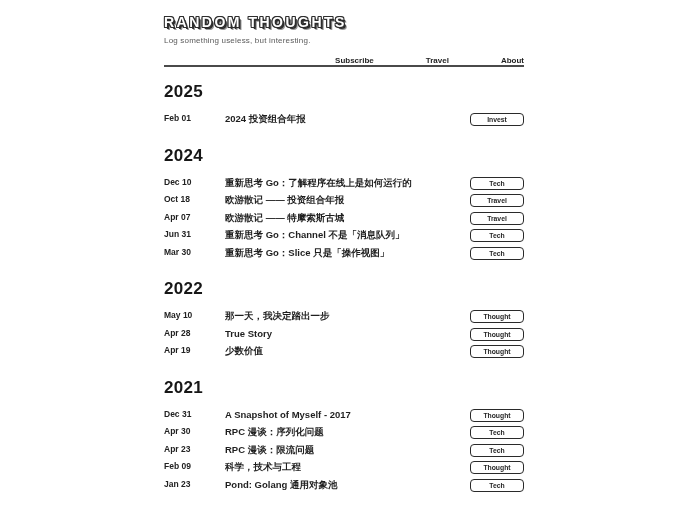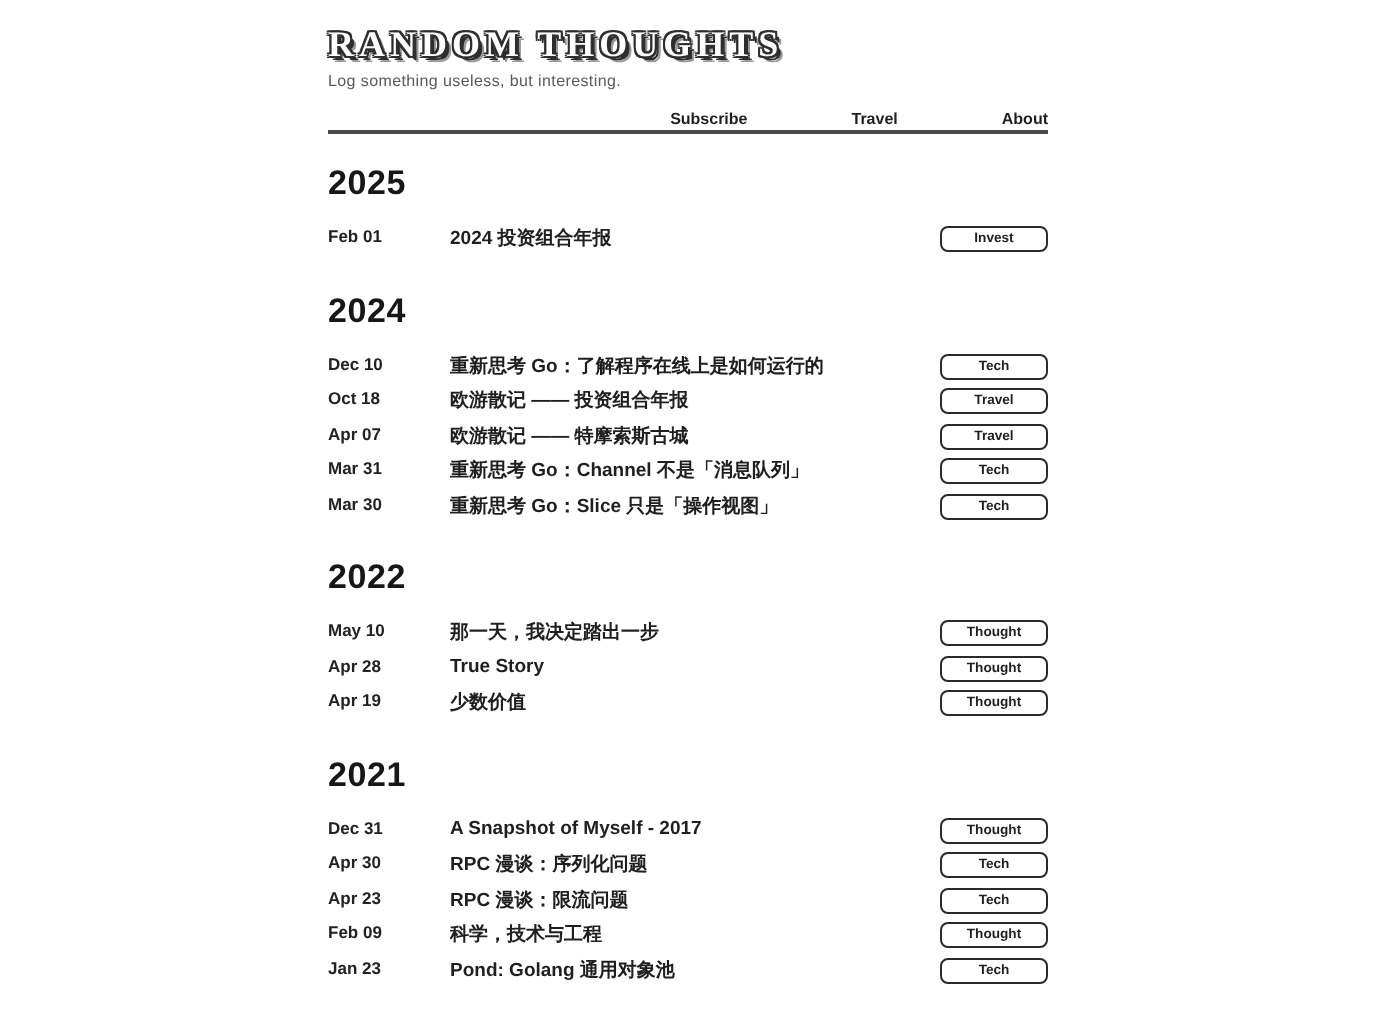--- a/index.html
+++ b/index.html
@@ -5,23 +5,23 @@
   * { margin: 0; padding: 0; box-sizing: border-box; }
   html, body { width: 688px; height: 512px; overflow: hidden; background: #ffffff; }
   body {
     font-family: "Liberation Sans", "DejaVu Sans", sans-serif;
     color: #1f1f1f;
   }
   .page { width: 360px; margin: 0 auto; padding-top: 13px; }
 
   
   .site-title {
-    font-family: Liberation Serif, serif;
+    font-family: Liberation Sans, sans-serif;
     font-weight: 900;
-    font-size: 18px;
+    font-size: 14px;
     line-height: 19px;
     letter-spacing: 2.5px;
     color: #ffffff;
     text-transform: uppercase;
     cursor: pointer;
     text-shadow:
       -1px -1px 0 #2e2e2e, 1px -1px 0 #2e2e2e,
       -1px  1px 0 #2e2e2e, 1px  1px 0 #2e2e2e,
       -1px  0   0 #2e2e2e, 1px  0   0 #2e2e2e,
        0   -1px 0 #2e2e2e, 0    1px 0 #2e2e2e,
@@ -136,21 +136,21 @@
     <span class="post-date">Oct 18</span>
     <a class="post-title">欧游散记 —— 投资组合年报</a>
     <a class="tag-btn">Travel</a>
   </div>
           <div class="row">
     <span class="post-date">Apr 07</span>
     <a class="post-title">欧游散记 —— 特摩索斯古城</a>
     <a class="tag-btn">Travel</a>
   </div>
           <div class="row">
-    <span class="post-date">Mar 31</span>
+    <span class="post-date">Jun 31</span>
     <a class="post-title">重新思考 Go：Channel 不是「消息队列」</a>
     <a class="tag-btn">Tech</a>
   </div>
           <div class="row">
     <span class="post-date">Mar 30</span>
     <a class="post-title">重新思考 Go：Slice 只是「操作视图」</a>
     <a class="tag-btn">Tech</a>
   </div>
         </div>
   </section>

